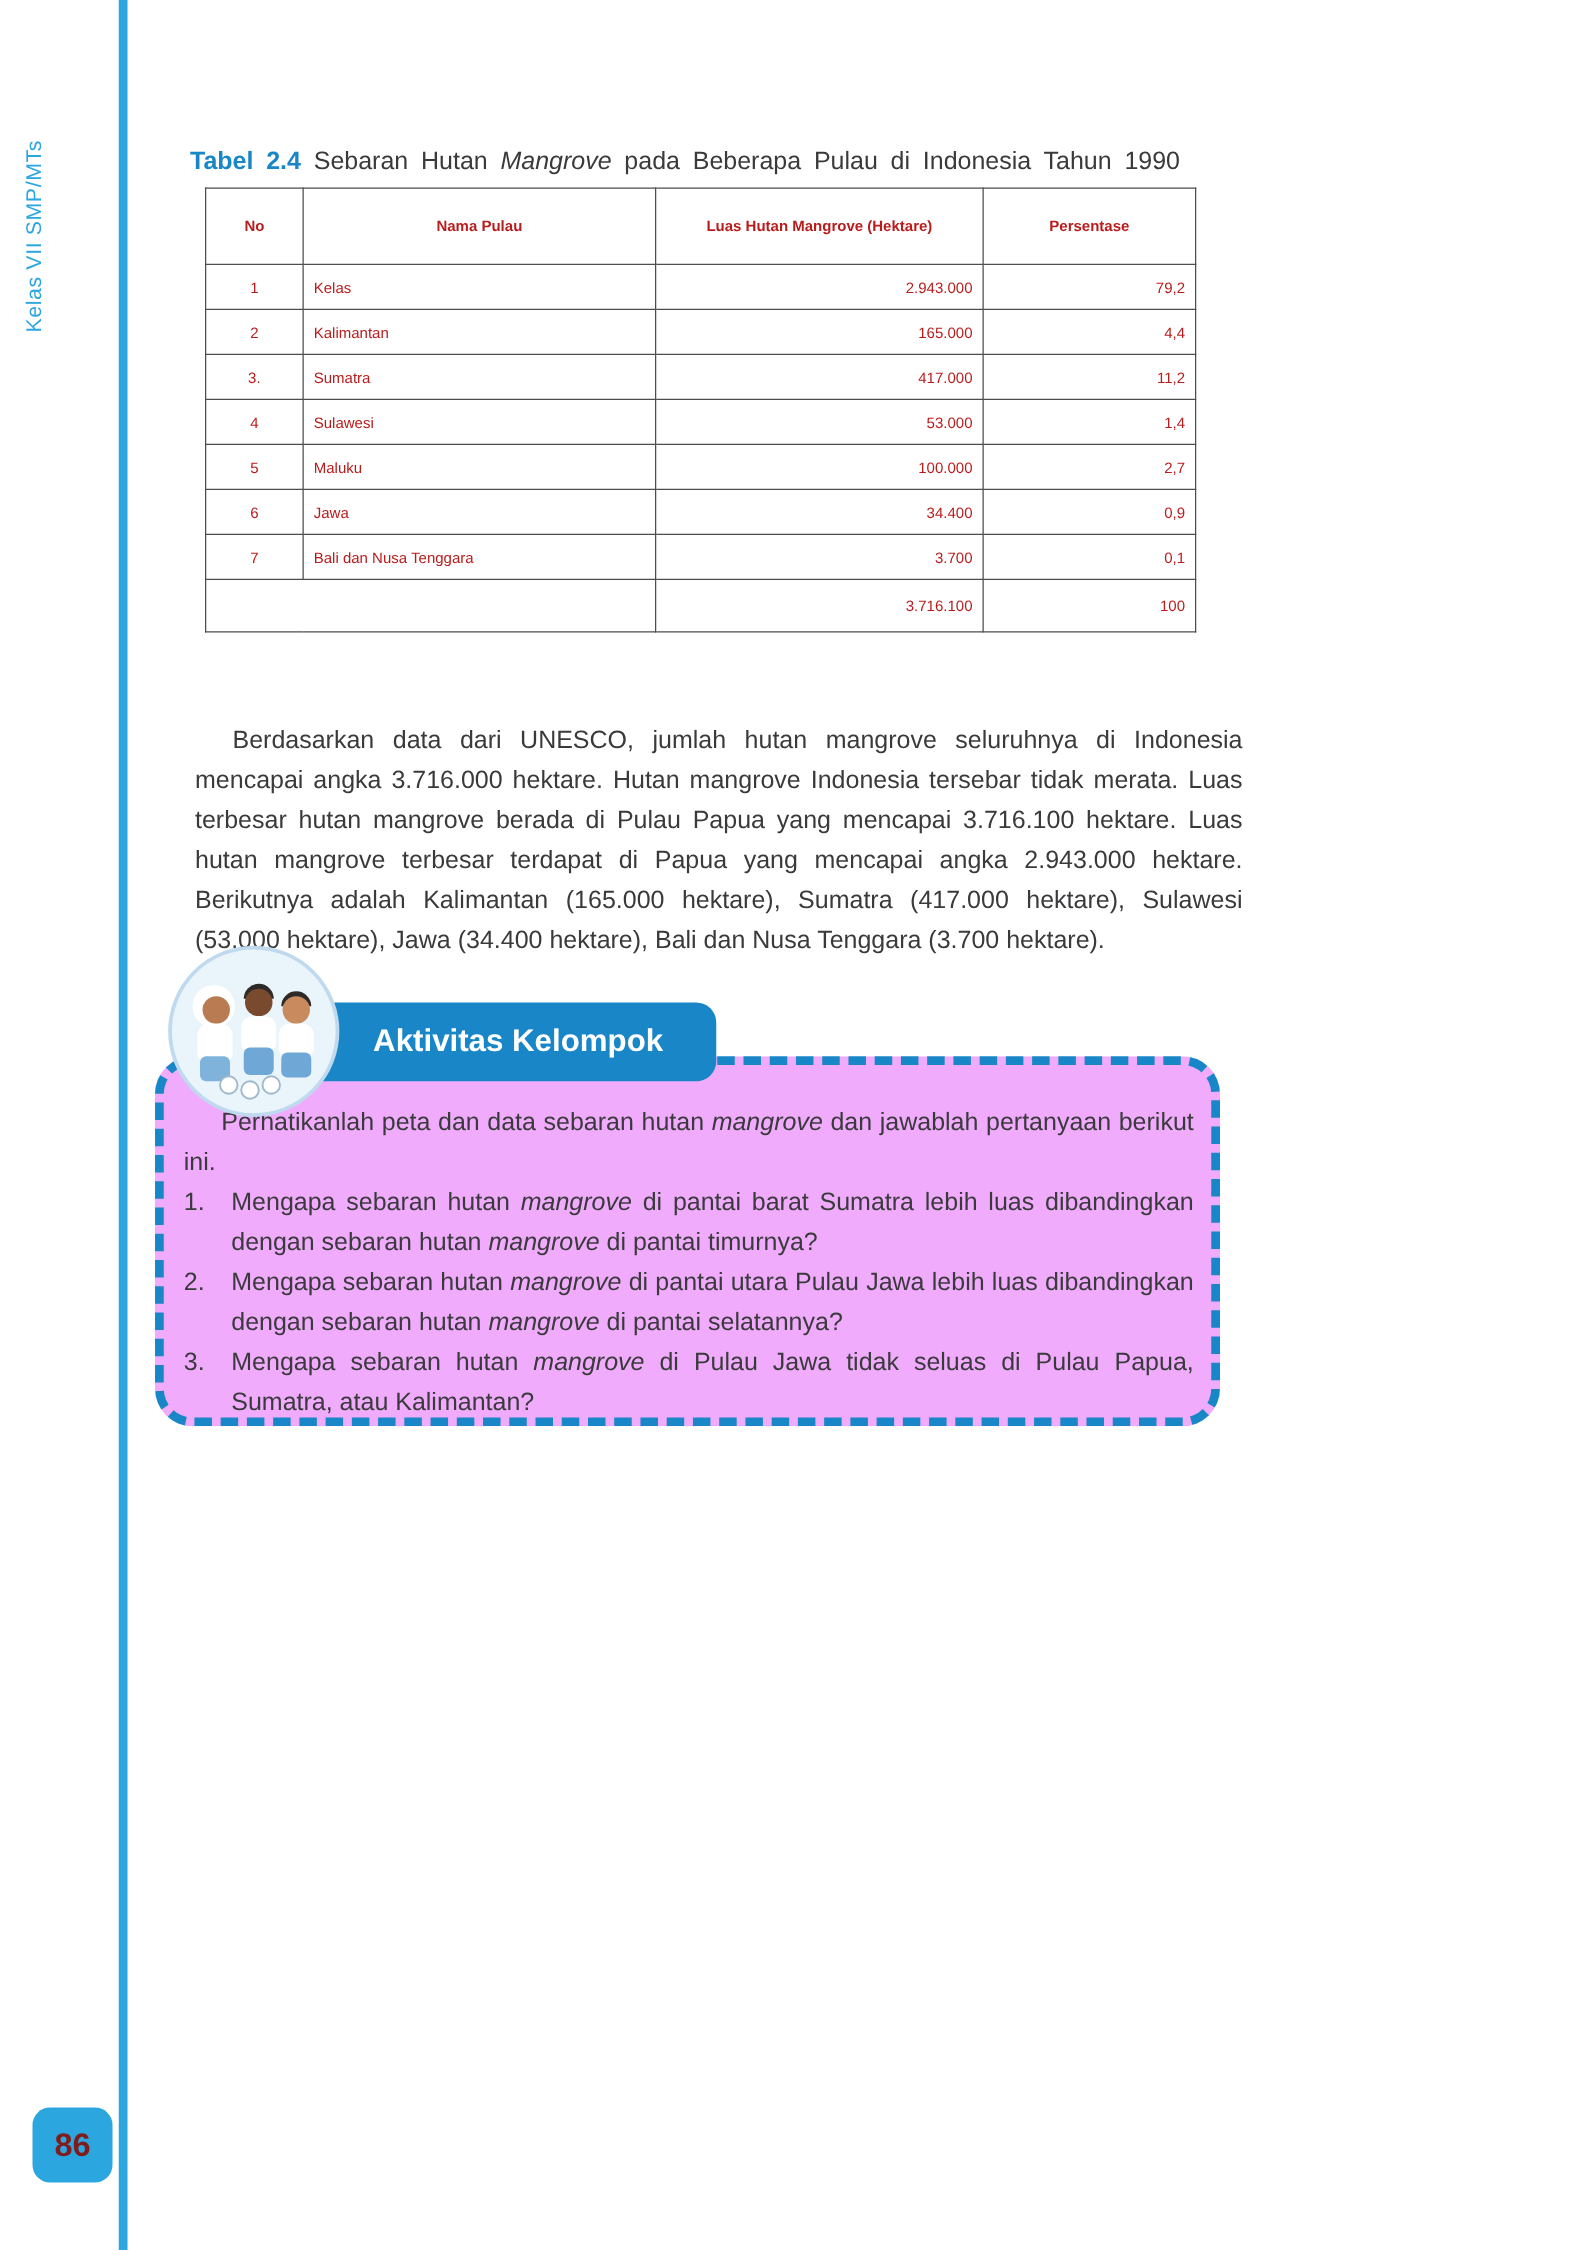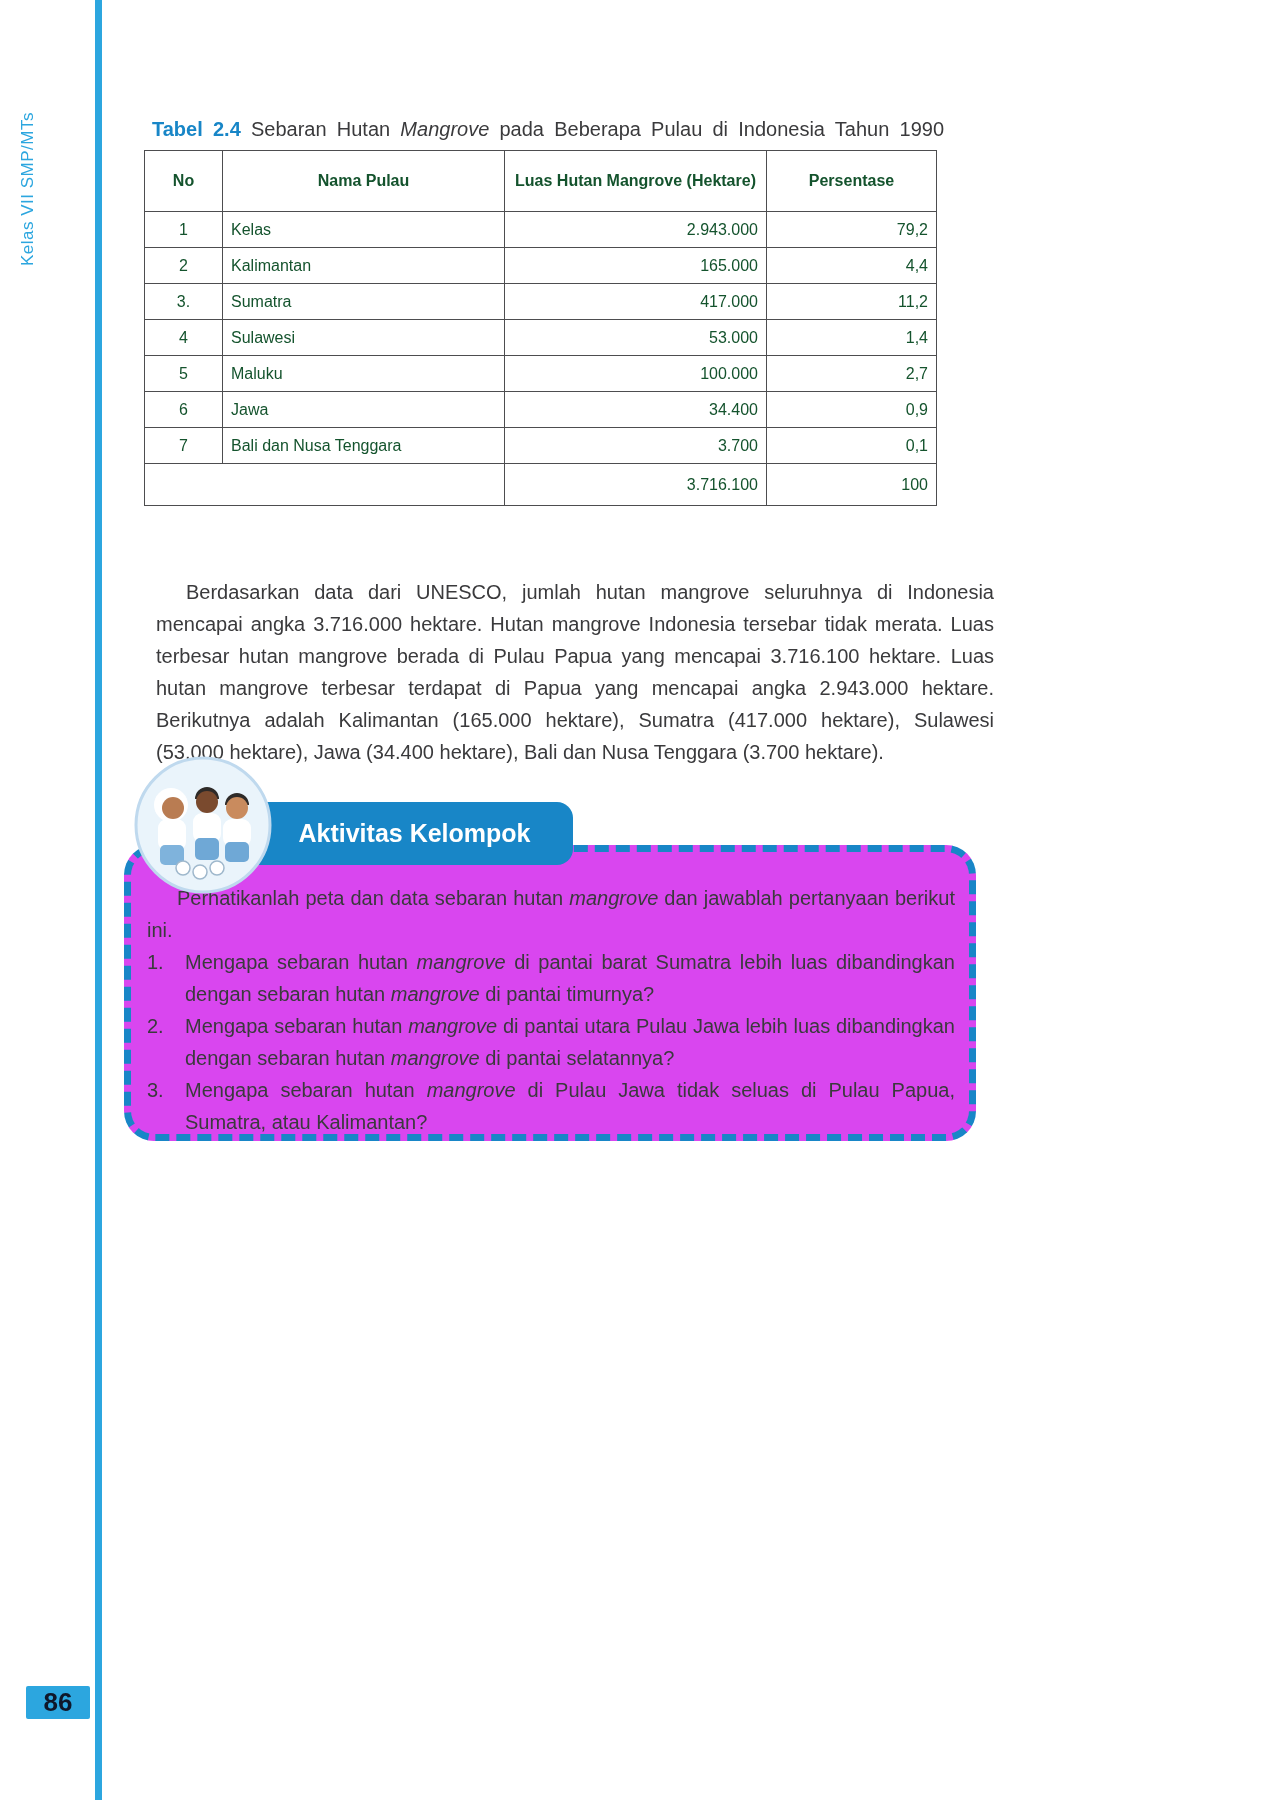--- a/index.html
+++ b/index.html
@@ -26,24 +26,24 @@
     writing-mode: vertical-rl;
     transform: rotate(180deg);
     font-size: 17px;
     color: #2ca6df;
     letter-spacing: 0.5px;
     white-space: nowrap;
   }
   .page-badge {
     position: absolute;
     left: 26px; top: 1686px;
-    width: 64px; height: 33px;
+    width: 64px; height: 60px;
     background: #2ca6df;
-    border-radius: 2px;
-    color: #0f172a;
+    border-radius: 14px;
+    color: #7f1d1d;
     font-size: 26px;
     font-weight: bold;
     display: flex; align-items: center; justify-content: center;
   }
 
   
   .caption {
     position: absolute;
     left: 152px; top: 116px;
     width: 792px;
@@ -51,26 +51,26 @@
     line-height: 26px;
     text-align: justify;
     text-align-last: justify;
     color: #3a3a3c;
     white-space: nowrap;
   }
 
   
   table.mangrove {
     position: absolute;
-    left: 144px; top: 150px;
+    left: 164px; top: 150px;
     width: 792px;
     border-collapse: collapse;
     table-layout: fixed;
-    font-size: 16px;
-    color: #14532d;
+    font-size: 12px;
+    color: #b91c1c;
   }
   table.mangrove th, table.mangrove td {
     border: 1px solid #4d4d4f;
     padding: 0 8px;
     background: #ffffff;
   }
   table.mangrove th {
     height: 60px;
     font-weight: bold;
     text-align: center;
@@ -108,21 +108,21 @@
     text-indent: 30px;
     color: #3a3a3c;
   }
 
   
   .activity-box {
     position: absolute;
     left: 124px; top: 845px;
     width: 852px; height: 296px;
     box-sizing: border-box;
-    background: #d946ef;
+    background: #f0abfc;
     border: 7px dashed #1886c7;
     border-radius: 30px;
   }
   .activity-pill {
     position: absolute;
     left: 30px; top: -50px;
     width: 412px; height: 63px;
     background: #1886c7;
     border-radius: 16px;
     color: #ffffff;

